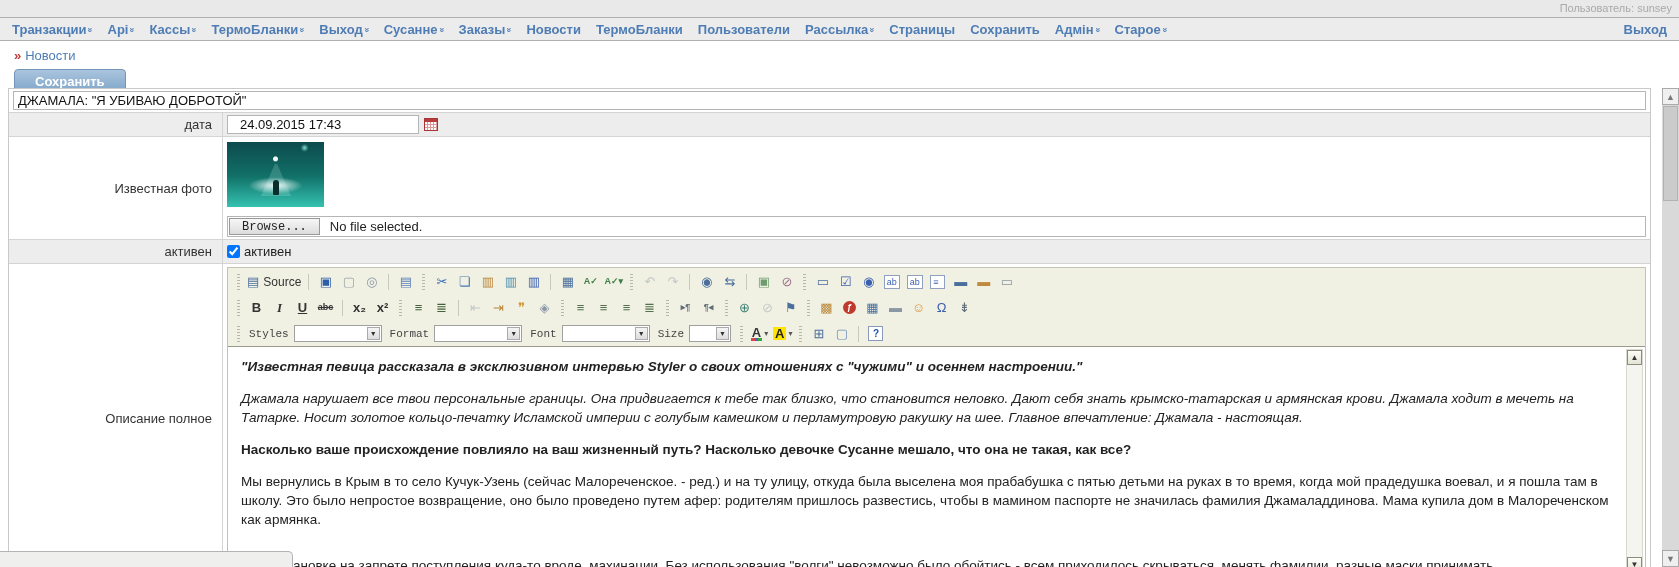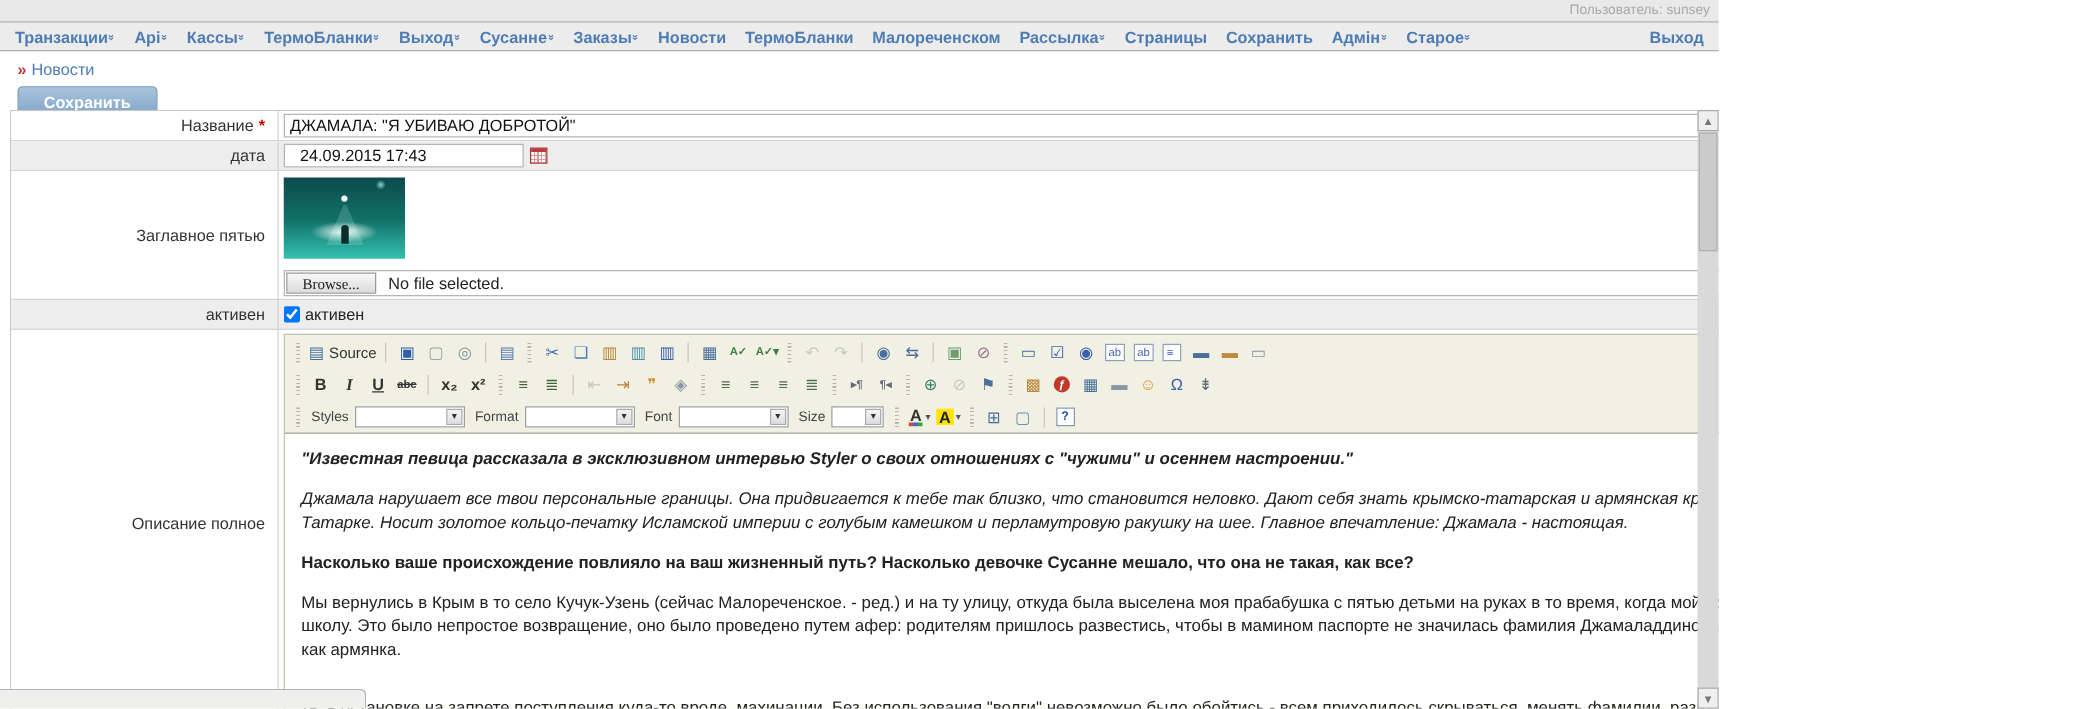--- a/index.html
+++ b/index.html
@@ -1,17 +1,17 @@
 <!DOCTYPE html>
 <html style="--nav-link: #4e7cb4; --breadcrumb-arrow: #c23b3b; --required-star: #cc0000; --save-button-top: #a9c4dd; --save-button-bottom: #7fa5c9; --toolbar-bg: #f0f1e3; --row-alt-bg: #ededed; --photo-teal-dark: #0d4a4d; --photo-teal-light: #35c2b0;"><head>
 <meta charset="utf-8">
 <style>
   html,body{margin:0;padding:0;}
   body{font-family:"Liberation Sans",sans-serif;background:#fff;}
-  .page{position:relative;width:1375px;height:567px;overflow:hidden;background:#fff;}
+  .page{position:relative;width:1679px;height:567px;overflow:hidden;background:#fff;}
 
   
   .topbar{height:17px;background:#e9e9e9;color:#a9a9a9;font-size:11px;line-height:17px;text-align:right;padding-right:7px;box-sizing:border-box;}
 
   
   .nav{height:22px;background:#ececec;border-top:1px solid #b0b0b0;border-bottom:1px solid #b0b0b0;display:flex;align-items:center;padding:0 12px;font-weight:bold;font-size:13px;}
   .nav-items{display:flex;gap:15px;}
   .nav-item{color:var(--nav-link,#4e7cb4);cursor:pointer;white-space:nowrap;}
   .nav-caret{display:inline-block;transform:rotate(90deg);font-size:9px;margin-left:1px;vertical-align:1px;}
   .nav-spacer{flex:1;}
@@ -44,21 +44,21 @@
 
   
   .photo-thumb{position:relative;width:97px;height:80px;margin:3px 0 0 0;overflow:hidden;background:
     radial-gradient(circle 3px at 50% 26%, rgba(255,255,255,.95) 0 2px, rgba(255,255,255,0) 3px),
     radial-gradient(circle 5px at 80% 9%, rgba(140,235,220,.9), rgba(140,235,220,0) 80%),
     radial-gradient(ellipse 36px 11px at 50% 67%, rgba(255,255,255,.95), rgba(255,255,255,0) 75%),
     linear-gradient(180deg,var(--photo-teal-dark,#0d4a4d) 0%,#117068 52%,var(--photo-teal-light,#35c2b0) 100%);}
   .photo-thumb::before{content:"";position:absolute;left:34px;top:22px;width:30px;height:32px;background:rgba(210,255,248,.18);clip-path:polygon(46% 0,54% 0,100% 100%,0 100%);}
   .photo-figure{position:absolute;left:46px;top:38px;width:6px;height:15px;background:#0a2e2c;border-radius:3px 3px 1px 1px;}
   .file-box{margin-top:9px;border:1px solid #b5b5b5;background:#fff;height:21px;display:flex;align-items:center;width:100%;box-sizing:border-box;}
-  .browse-btn{background:linear-gradient(#f7f7f7,#dcdcdc);border:1px solid #999;font-size:12px;font-family:Liberation Serif, serif;padding:1px 12px;margin:1px 0 1px 1px;height:17px;color:#222;cursor:pointer;}
+  .browse-btn{background:linear-gradient(#f7f7f7,#dcdcdc);border:1px solid #999;font-size:12px;font-family:Liberation Mono, monospace;padding:1px 12px;margin:1px 0 1px 1px;height:17px;color:#222;cursor:pointer;}
   .file-status{font-size:13px;margin-left:10px;color:#222;}
 
   
   .chk{width:13px;height:13px;margin:0 4px 0 0;vertical-align:-2px;}
   .chk-label{font-size:13px;color:#222;}
 
   
   .editor{border:1px solid #c3c3b2;background:var(--toolbar-bg,#f0f1e3);width:100%;box-sizing:border-box;margin:1px 0;}
   .tb-row{display:flex;align-items:center;padding:4px 4px 3px 4px;}
   .tb-sep{width:1px;height:16px;background:#c9c9b8;margin:0 5px;flex:0 0 auto;}
@@ -72,21 +72,21 @@
   .tb-arrow{font-size:8px;color:#555;margin-left:2px;}
   .g-bold{font-weight:bold;color:#333;}
   .g-italic{font-style:italic;font-weight:bold;color:#333;font-family:"Liberation Serif",serif;}
   .g-underline{text-decoration:underline;font-weight:bold;color:#333;}
   .g-strike{text-decoration:line-through;color:#333;}
   .g-flash{background:#c0392b;color:#fff;border-radius:50%;width:13px;height:13px;line-height:13px;font-size:9px;font-weight:bold;text-align:center;}
   .g-textcolor{font-weight:bold;color:#333;padding:0 1px 2px 1px;background:linear-gradient(to right,#d44 0 33%,#46c 33% 66%,#3a3 66%) bottom/100% 3px no-repeat;}
   .g-bgcolor{font-weight:bold;color:#222;background:#ffe400;padding:0 2px;}
   .g-about{font-weight:bold;color:#2255aa;border:1px solid #8899bb;background:#fff;width:13px;height:13px;line-height:13px;text-align:center;font-size:10px;}
   .tb-selectwrap{display:inline-flex;align-items:center;gap:5px;margin:0 4px;flex:0 0 auto;}
-  .tb-sellabel{font-size:11px;color:#444;}
+  .tb-sellabel{font-size:11px;color:#444;font-family:Liberation Mono, monospace;}
   .tb-select{height:17px;background:#fff;border:1px solid #a0a0a0;position:relative;display:inline-block;box-sizing:border-box;cursor:pointer;}
   .tb-selarrow{position:absolute;right:1px;top:1px;bottom:1px;width:13px;background:linear-gradient(#f4f4f4,#ddd);border:1px solid #aaa;box-sizing:border-box;font-size:7px;display:flex;align-items:center;justify-content:center;color:#333;}
 
   
   .editor-content{position:relative;background:#fff;border-top:1px solid #9b9b8d;height:228px;overflow:hidden;}
   .ed-text{padding:10px 34px 0 13px;font-size:13.5px;line-height:19px;color:#222;}
   .ed-text p{margin:0 0 13px 0;}
   .p-bolditalic{font-weight:bold;font-style:italic;}
   .p-italic{font-style:italic;}
   .p-bold{font-weight:bold;}
@@ -129,21 +129,21 @@
         <span class="nav-item"><span>Выход</span><span class="nav-caret">»</span></span>
 
         <span class="nav-item"><span>Сусанне</span><span class="nav-caret">»</span></span>
 
         <span class="nav-item"><span>Заказы</span><span class="nav-caret">»</span></span>
 
         <span class="nav-item"><span>Новости</span></span>
 
         <span class="nav-item"><span>ТермоБланки</span></span>
 
-        <span class="nav-item"><span>Малореченском</span></span>
+        <span class="nav-item"><span>Пользователи</span></span>
 
         <span class="nav-item"><span>Рассылка</span><span class="nav-caret">»</span></span>
 
         <span class="nav-item"><span>Страницы</span></span>
 
         <span class="nav-item"><span>Сохранить</span></span>
 
         <span class="nav-item"><span>Адмін</span><span class="nav-caret">»</span></span>
 
         <span class="nav-item"><span>Старое</span><span class="nav-caret">»</span></span>
@@ -154,42 +154,38 @@
 
   <div class="breadcrumb">
     <span class="crumb-arrow">»</span><span class="crumb-link">Новости</span>
   </div>
 
   <button class="savebtn">Сохранить</button>
 
   <div class="form">
 
     <div class="frow h23">
-      <div class="flabel">
-        <span>Название</span>
-        <span class="star">*</span>
-      </div>
       <div class="ffield">
         <input type="text" class="text-input title-input" value="ДЖАМАЛА: &quot;Я УБИВАЮ ДОБРОТОЙ&quot;" style="">
       </div>
     </div>
 
     <div class="frow alt h23">
       <div class="flabel">
         <span>дата</span>
       </div>
       <div class="ffield">
         <input type="text" class="text-input date-input" value="24.09.2015 17:43" style="">
         <span class="cal-icon"></span>
       </div>
     </div>
 
     <div class="frow photo">
       <div class="flabel">
-        <span>Заглавное пятью</span>
+        <span>Известная фото</span>
       </div>
       <div class="ffield col">
         <div class="photo-thumb">
           <span class="photo-figure"></span>
         </div>
         <div class="file-box">
           <button class="browse-btn">Browse...</button>
           <span class="file-status">No file selected.</span>
         </div>
       </div>

